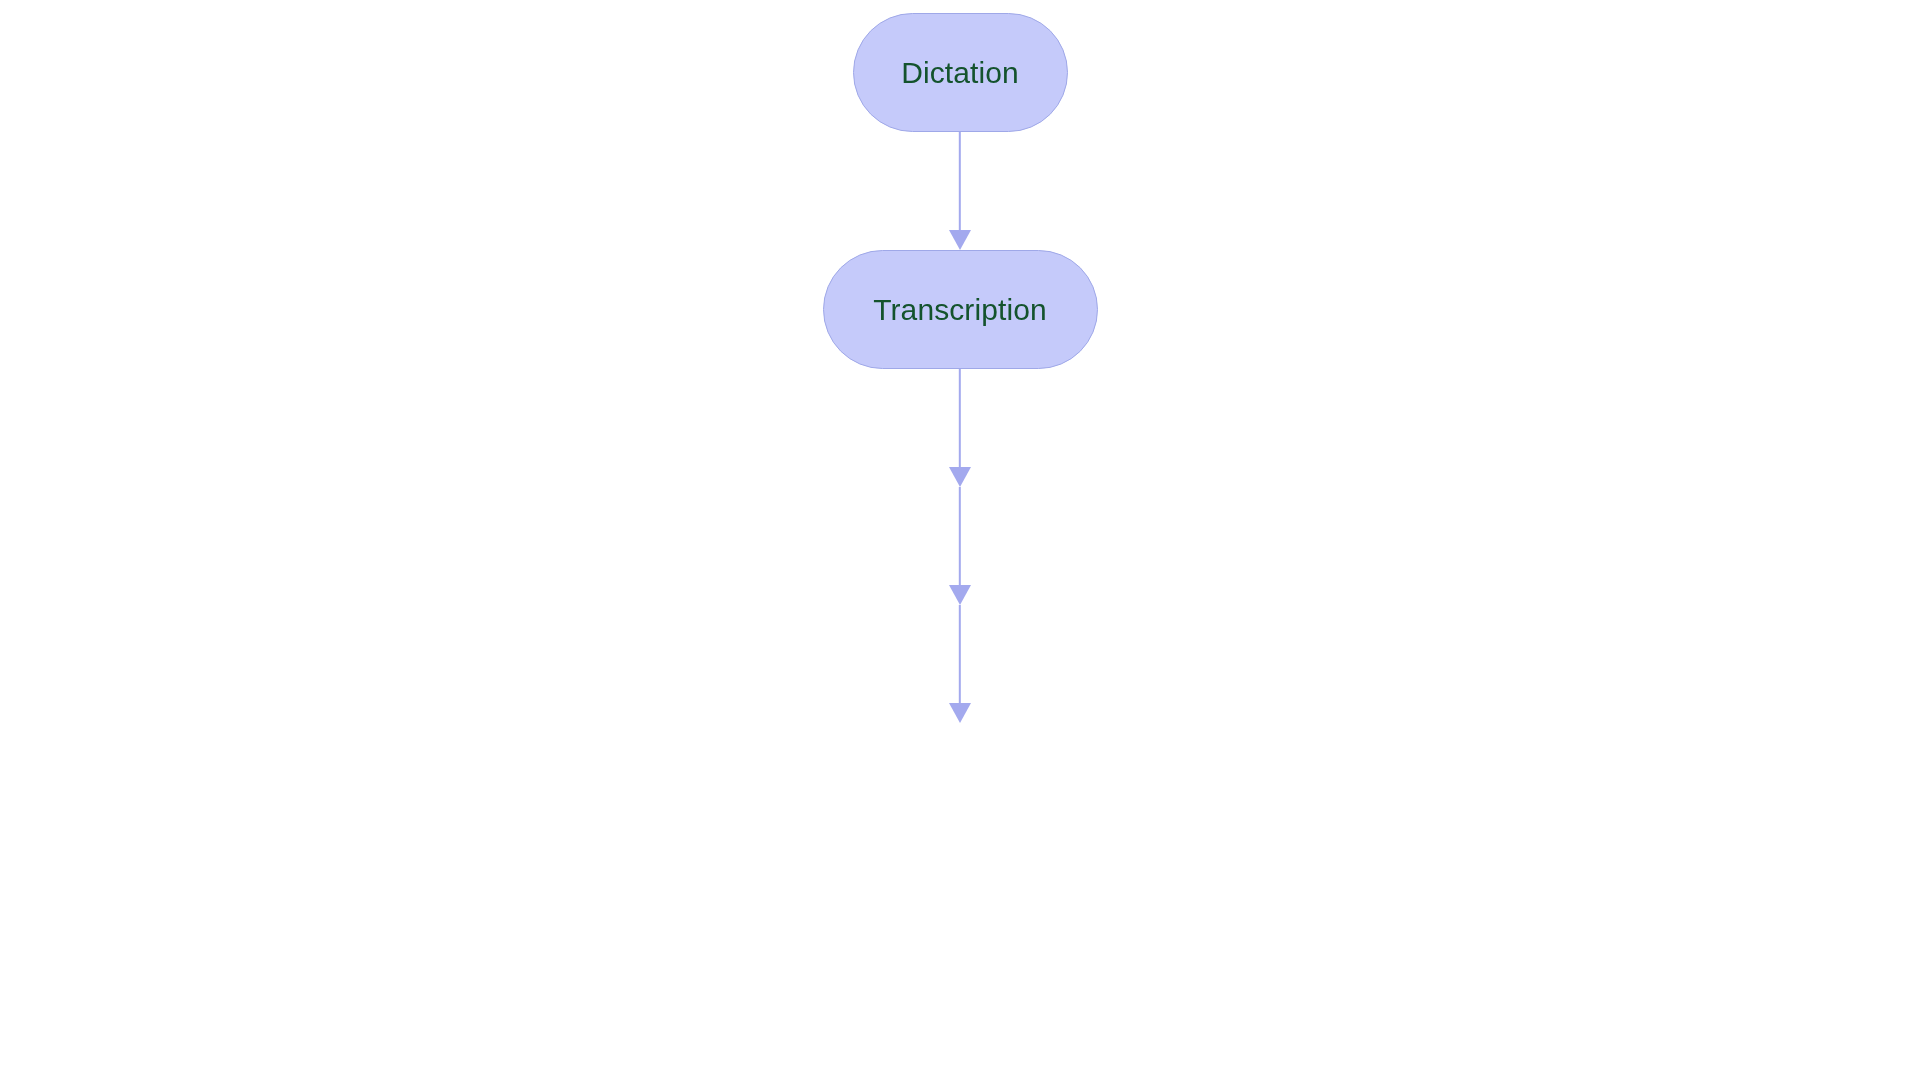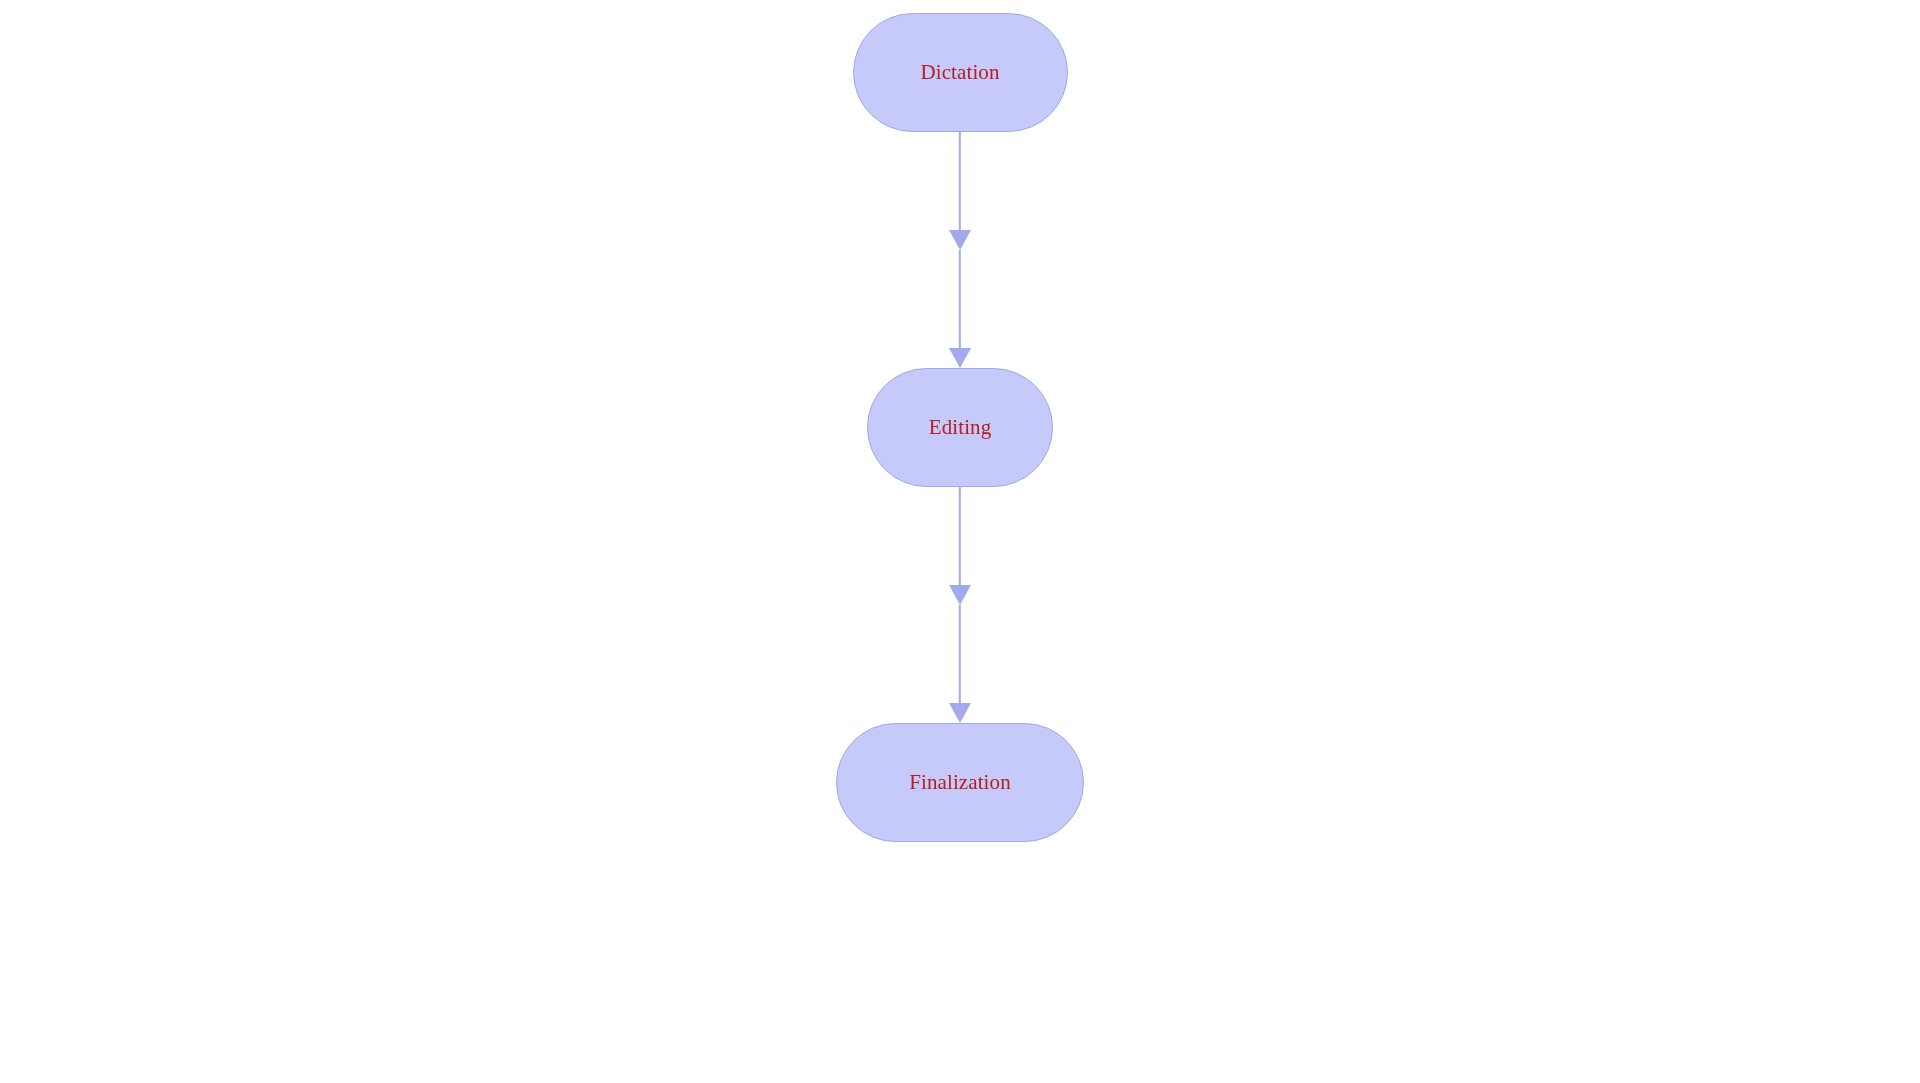--- a/index.html
+++ b/index.html
@@ -42,24 +42,24 @@
     height: 119px;
     background: #c5cafa;
     border: 1.6px solid #9fa8e8;
     border-radius: 60px;
     display: flex;
     align-items: center;
     justify-content: center;
     flex: 0 0 auto;
   }
   .node-label {
-    font-family: Liberation Serif, serif;
-    font-size: 21px;
+    font-family: Liberation Sans, sans-serif;
+    font-size: 30px;
     line-height: 1;
-    color: #b91c1c;
+    color: #14532d;
     white-space: nowrap;
     letter-spacing: 0.1px;
     padding: 0 34px;
   }
 
   .node-w-dictation    { width: 215px; }
   .node-w-transcription{ width: 275px; }
   .node-w-editing      { width: 186px; }
   .node-w-qa           { width: 339px; }
   .node-w-finalization { width: 248px; }
@@ -100,39 +100,36 @@
 
     <div class="node node-w-dictation">
       <span class="node-label">Dictation</span>
     </div>
 
     <div class="connector">
       <div class="conn-line"></div>
       <div class="conn-arrowhead"></div>
     </div>
 
-
-    <div class="connector">
-      <div class="conn-line"></div>
-      <div class="conn-arrowhead"></div>
-    </div>
-
-    <div class="node node-w-editing">
-      <span class="node-label">Editing</span>
+    <div class="node node-w-transcription">
+      <span class="node-label">Transcription</span>
     </div>
 
     <div class="connector">
       <div class="conn-line"></div>
       <div class="conn-arrowhead"></div>
     </div>
 
 
     <div class="connector">
       <div class="conn-line"></div>
       <div class="conn-arrowhead"></div>
     </div>
 
-    <div class="node node-w-finalization">
-      <span class="node-label">Finalization</span>
+
+    <div class="connector">
+      <div class="conn-line"></div>
+      <div class="conn-arrowhead"></div>
     </div>
+
 
   </div>
 </div>
 
 </body></html>

